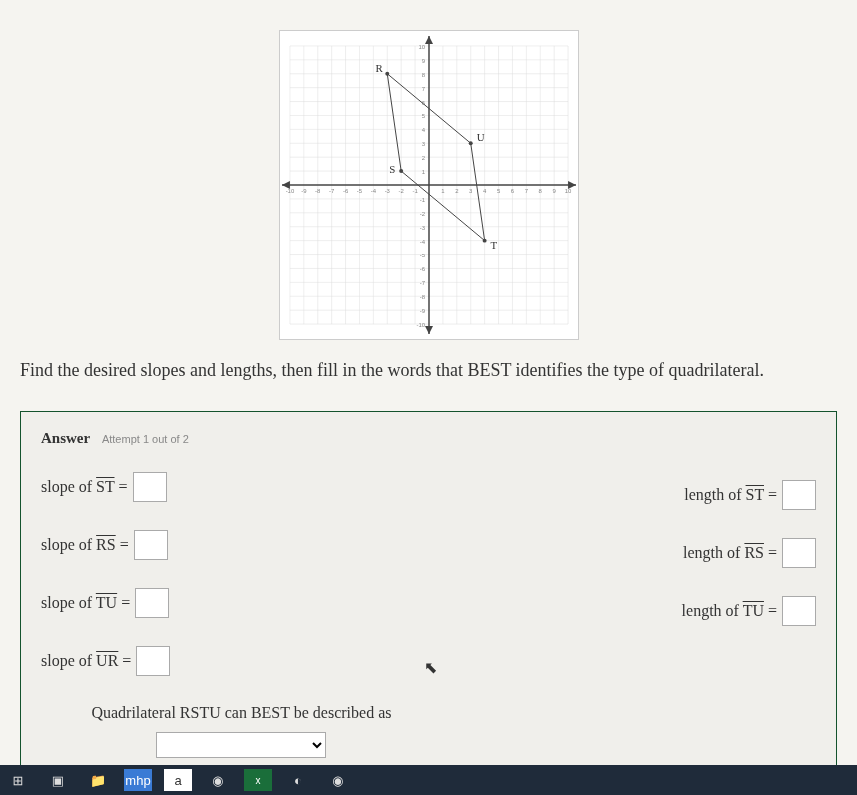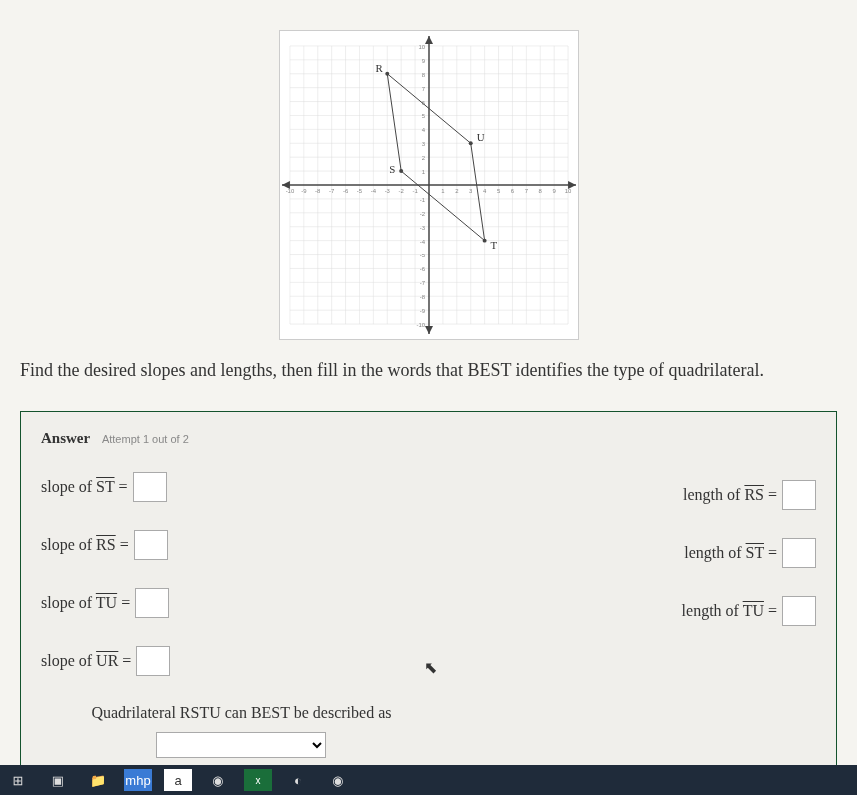--- a/index.html
+++ b/index.html
@@ -278,25 +278,25 @@
         <div class="bottom-row">
           <span>Quadrilateral RSTU can BEST be described as </span>
           <select class="select-box"></select>
           <span>.</span>
           <div class="calc-icon">√</div>
         </div>
       </div>
 
       <div class="col-right">
         <div class="field-row">
+          <span><span>length of </span><span class="seg">ST</span><span> =</span></span>
+          <input class="answer-input" type="text" style="">
+        </div>
+        <div class="field-row">
           <span><span>length of </span><span class="seg">RS</span><span> =</span></span>
-          <input class="answer-input" type="text" style="">
-        </div>
-        <div class="field-row">
-          <span><span>length of </span><span class="seg">ST</span><span> =</span></span>
           <input class="answer-input" type="text" style="">
         </div>
         <div class="field-row">
           <span><span>length of </span><span class="seg">TU</span><span> =</span></span>
           <input class="answer-input" type="text" style="">
         </div>
       </div>
     </div>
   </div>
 </div>

